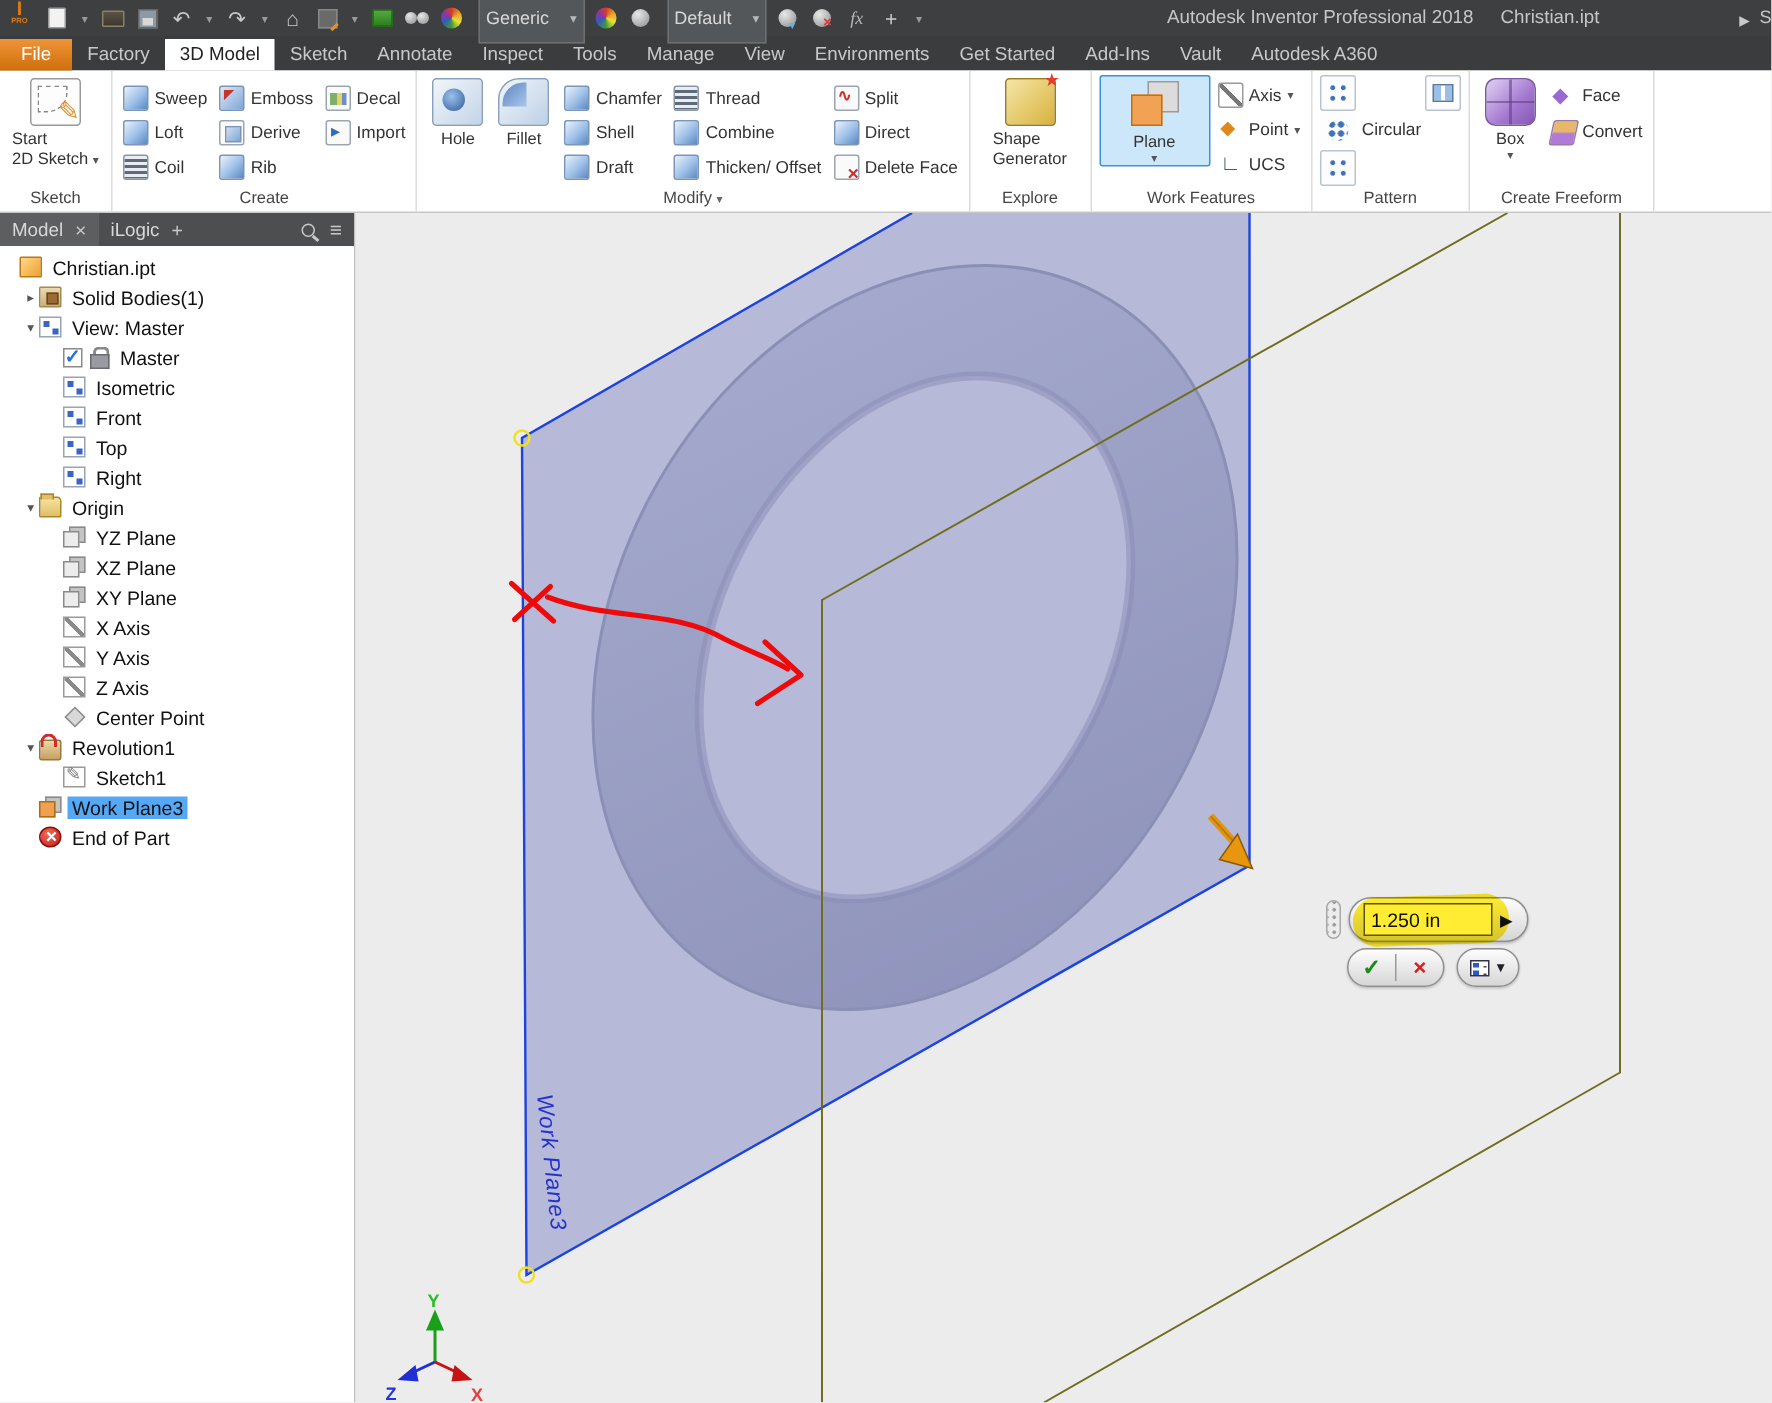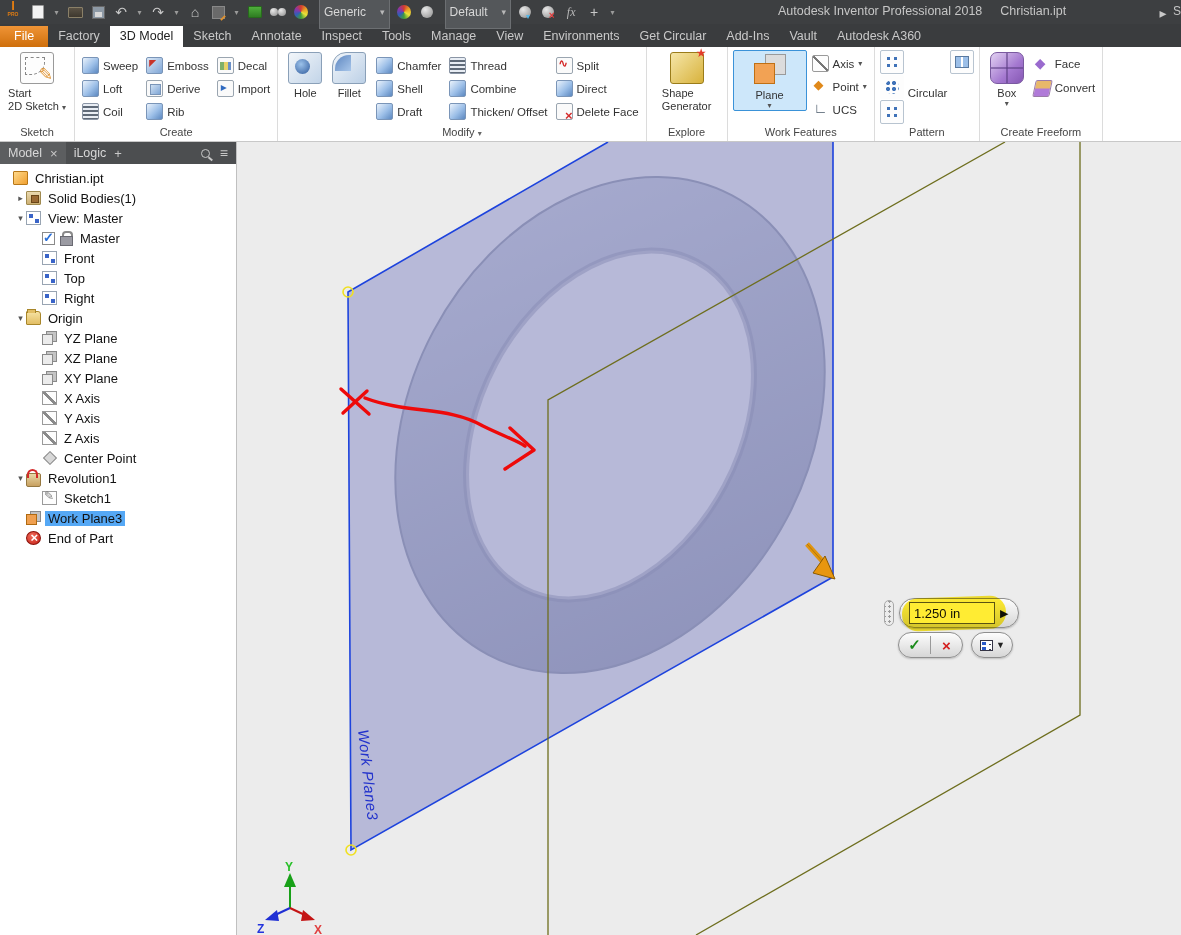--- a/index.html
+++ b/index.html
@@ -83,21 +83,21 @@
   .ic[data-icon="point"]{background:none;border:none}
   .ic[data-icon="point"]::after{content:"◆";position:absolute;left:2px;top:-1px;color:#e0891a;font-size:13px}
   .ic[data-icon="ucs"]{background:none;border:none}
   .ic[data-icon="ucs"]::after{content:"∟";position:absolute;left:2px;top:-1px;color:#4a5a6a;font-size:14px;font-weight:bold}
   .ic[data-icon="face"]{background:none;border:none}
   .ic[data-icon="face"]::after{content:"◆";position:absolute;left:1px;top:-1px;color:#9a6ace;font-size:14px}
   .ic[data-icon="convert"]{background:linear-gradient(180deg,#e8b86a 0 45%,#b07ad8 55%);border:1px solid #9a7aa8;transform:skewX(-12deg)}
   .patbtn{width:24px;height:24px;border:1px solid #b8c4d0;border-radius:2px;background:#fdfdfd;display:flex;align-items:center;justify-content:center;position:relative}
   .patbtn .dots{width:14px;height:14px;background-image:radial-gradient(#3f72b8 1.6px,transparent 1.8px);background-size:7px 7px}
   .patbtn.mirror .dots{background:linear-gradient(90deg,#9cbfe8 0 38%,#fff 38% 62%,#9cbfe8 62%);width:14px;height:12px;border:1px solid #5a7aa0}
-  .patrow{display:flex;align-items:flex-end;gap:4px}
+  .patrow{display:flex;align-items:center;gap:4px}
 
   
   #main{display:flex;height:793px}
   #browser{width:237px;background:#fff;border-right:1px solid #c0c0c0;display:flex;flex-direction:column}
   #btabs{height:22px;background:#4c4e50;display:flex;align-items:center;color:#d8d8d8;font-size:12.5px;flex:0 0 auto}
   .btab{height:22px;display:flex;align-items:center;gap:8px;padding:0 8px}
   .btab.active{background:#5c5e60}
   .btab .x{color:#c8c8c8;font-size:13px}
   .btab .plus{color:#c8c8c8;font-size:13px}
   #btabs .spacer{flex:1}
@@ -245,21 +245,21 @@
     <span class="tab">Inspect</span>
 
     <span class="tab">Tools</span>
 
     <span class="tab">Manage</span>
 
     <span class="tab">View</span>
 
     <span class="tab">Environments</span>
 
-    <span class="tab">Get Circular</span>
+    <span class="tab">Get Started</span>
 
     <span class="tab">Add-Ins</span>
 
     <span class="tab">Vault</span>
 
     <span class="tab">Autodesk A360</span>
   </div>
 
 <div id="ribbon">
 
@@ -518,20 +518,26 @@
           <span class="tlabel">View: Master</span>
         </div>
 
         <div class="trow" data-indent="2">
           <span class="tarrow"></span>
           <span class="tcheck" data-check="1"></span>
           <span class="tico" data-icon="lock"></span>
           <span class="tlabel">Master</span>
         </div>
 
+        <div class="trow" data-indent="2">
+          <span class="tarrow"></span>
+
+          <span class="tico" data-icon="viewrep"></span>
+          <span class="tlabel">Isometric</span>
+        </div>
 
         <div class="trow" data-indent="2">
           <span class="tarrow"></span>
 
           <span class="tico" data-icon="viewrep"></span>
           <span class="tlabel">Front</span>
         </div>
 
         <div class="trow" data-indent="2">
           <span class="tarrow"></span>

